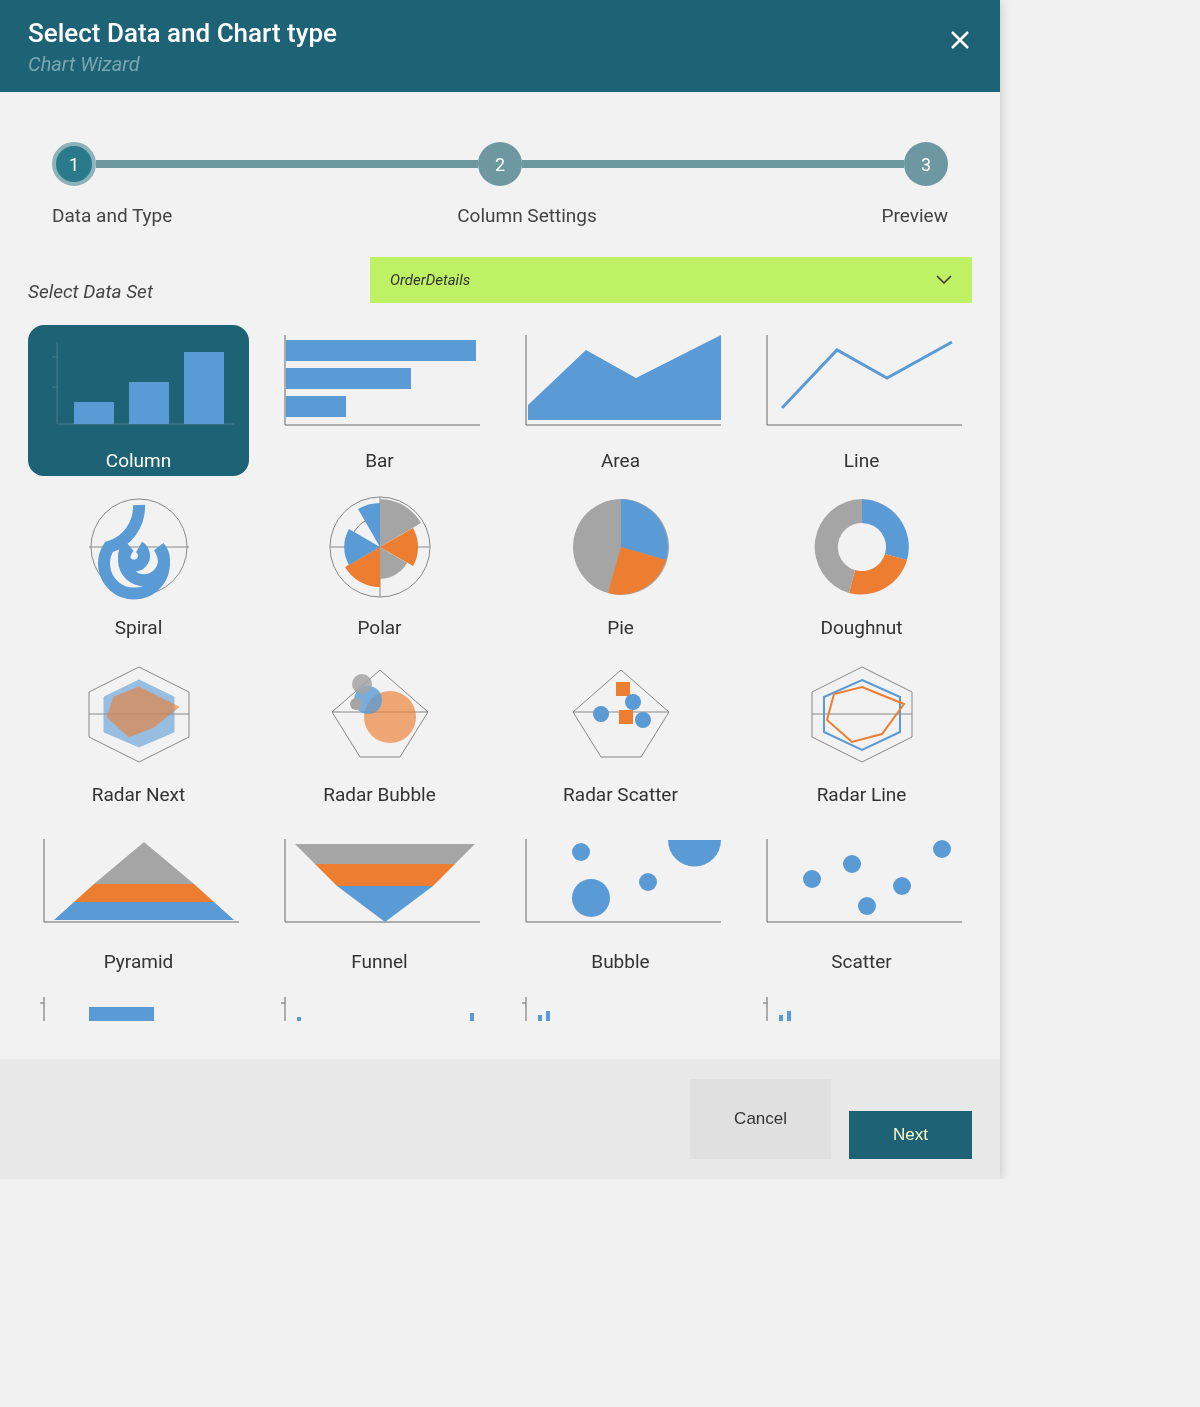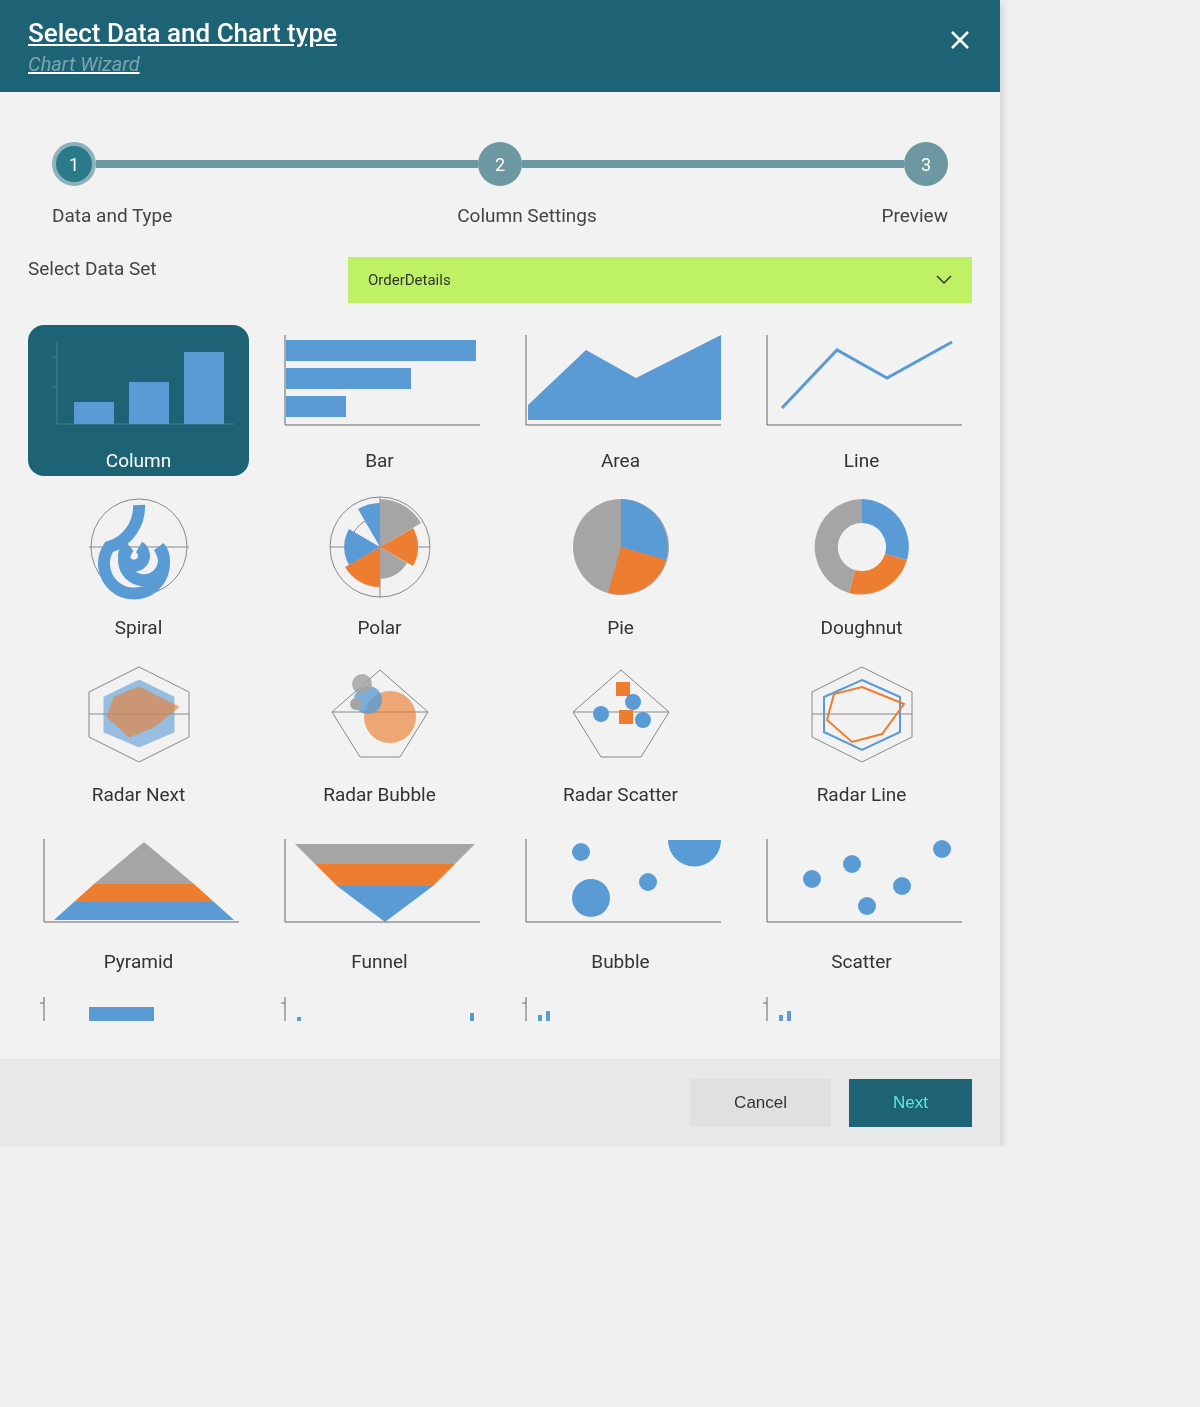--- a/index.html
+++ b/index.html
@@ -15,21 +15,20 @@
     background: #f2f2f2;
     box-shadow: 0 2px 10px rgba(0,0,0,0.2);
   }
   .header {
     background: #1d6375;
     color: #fff;
     padding: 18px 28px 16px;
     display: flex;
     align-items: flex-start;
     justify-content: space-between;
-    text-decoration: underline;
   }
   .header-text h1 {
     font-size: 26px;
     font-weight: 500;
     margin-bottom: 4px;
   }
   .header-text .subtitle {
     font-size: 20px;
     font-style: italic;
     color: #7aa6b0;
@@ -66,23 +65,24 @@
   }
   .step-labels {
     display: flex;
     justify-content: space-between;
     margin: 0 24px 30px;
     font-size: 19px;
     color: #444;
   }
   .dataset-row {
     display: flex;
-    align-items: flex-start;
+    align-items: flex-end;
     margin-bottom: 22px;
-    gap: 20px;
+    gap: 42px;
+    font-style: italic;
   }
   .dataset-label {
     font-size: 19px;
     color: #444;
     width: 300px;
   }
   .dataset-select {
     flex: 1;
     background: #bef264;
     padding: 14px 20px;
@@ -140,21 +140,22 @@
     font-size: 17px;
     cursor: pointer;
     border: none;
   }
   .btn-cancel {
     background: #e0e0e0;
     color: #333;
   }
   .btn-next {
     background: #1d6375;
-    color: #5eead4;
+    color: #fef9c3;
+    margin-top: 32px;
   }
   svg { display: block; }
 </style>
 </head>
 <body>
 
 <div class="dialog">
 
   <div class="header">
     <div class="header-text">

